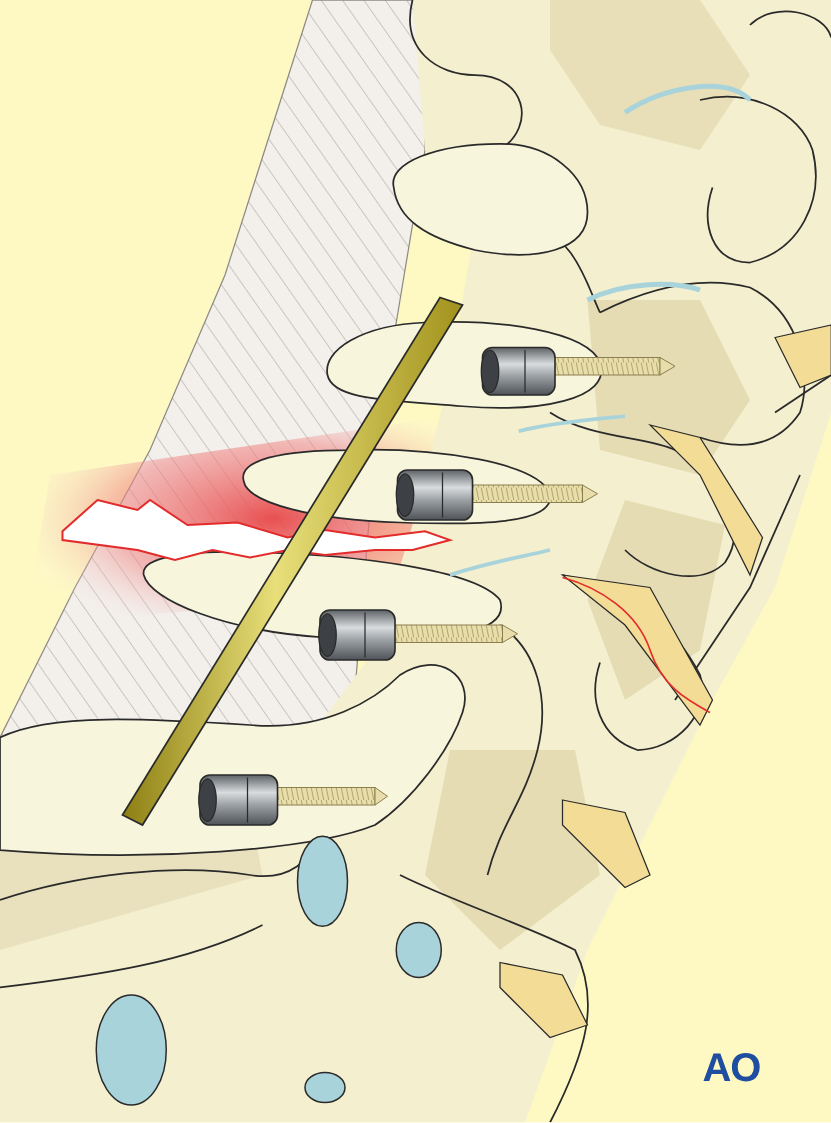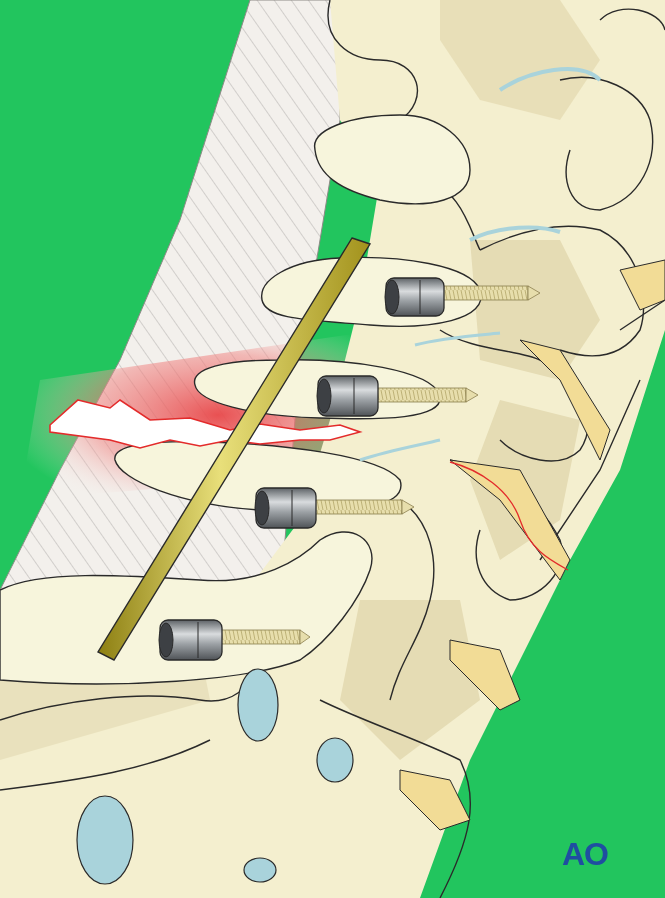--- a/index.html
+++ b/index.html
@@ -1,16 +1,16 @@
 <!DOCTYPE html>
 <html><head>
   <meta charset="utf-8">
   <style>
     html, body { margin: 0; padding: 0; background: #ffffff; }
-    .canvas { position: relative; width: 665px; height: 898px; overflow: hidden; background: #22c55e; }
+    .canvas { position: relative; width: 665px; height: 898px; overflow: hidden; background: #fef9c3; }
     svg.art { position: absolute; left: 0; top: 0; }
     .logo {
       position: absolute; left: 562px; top: 836px; width: 66px; height: 36px;
       font-family: "Liberation Sans", sans-serif; font-size: 32px; font-weight: bold;
       color: #1f4ea1; letter-spacing: -1px; line-height: 36px;
     }
   </style>
 </head>
 <body>
 

